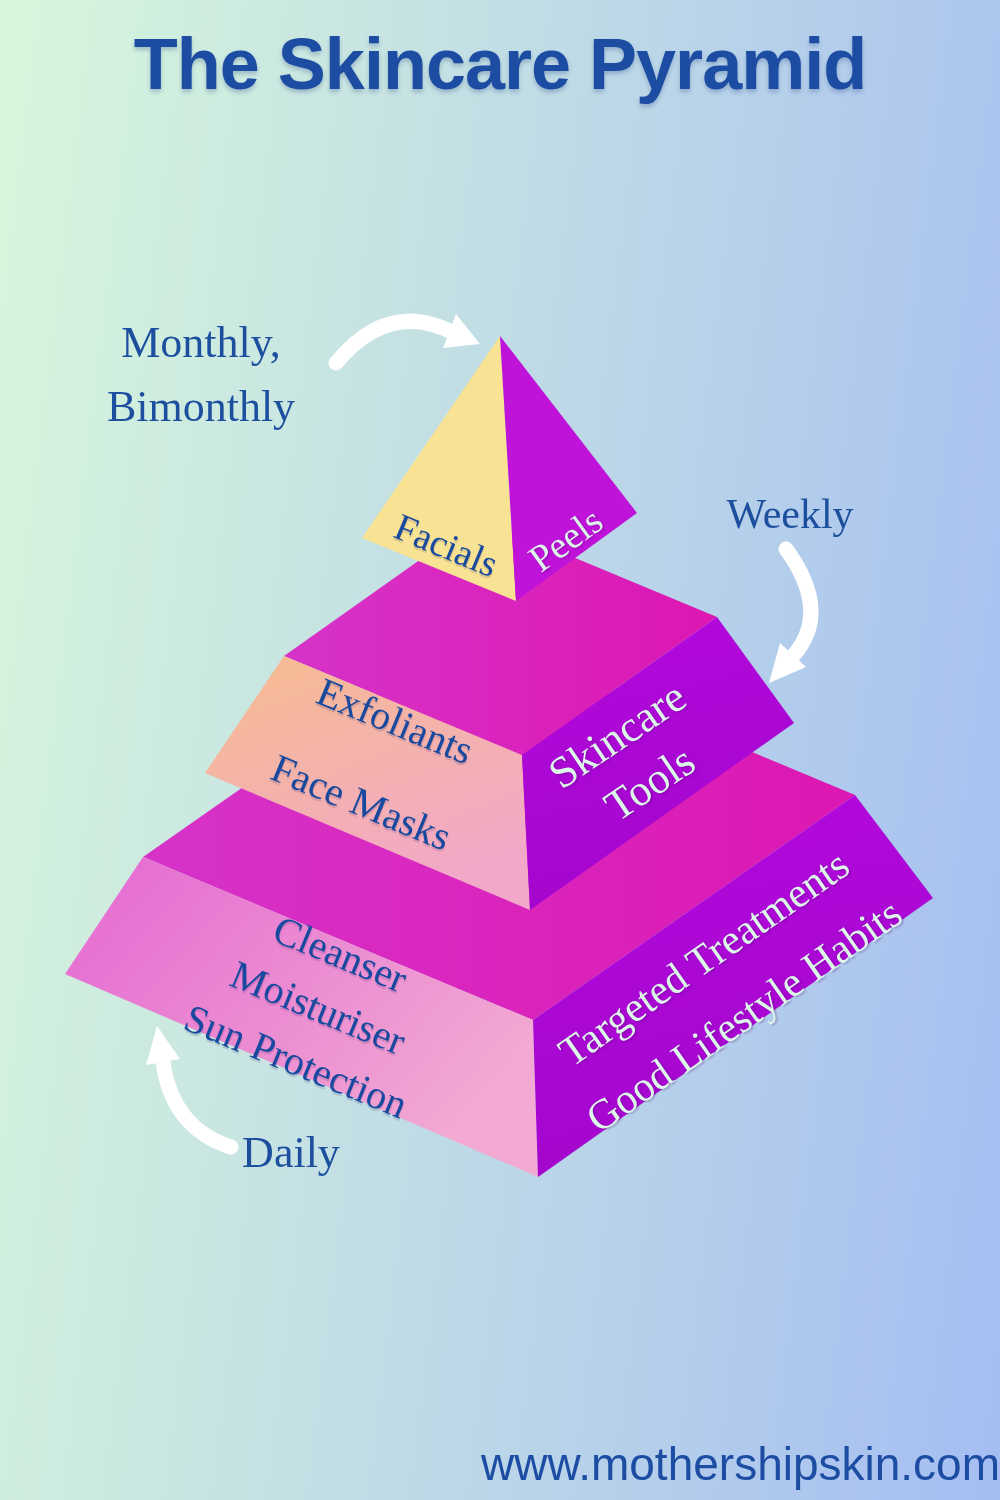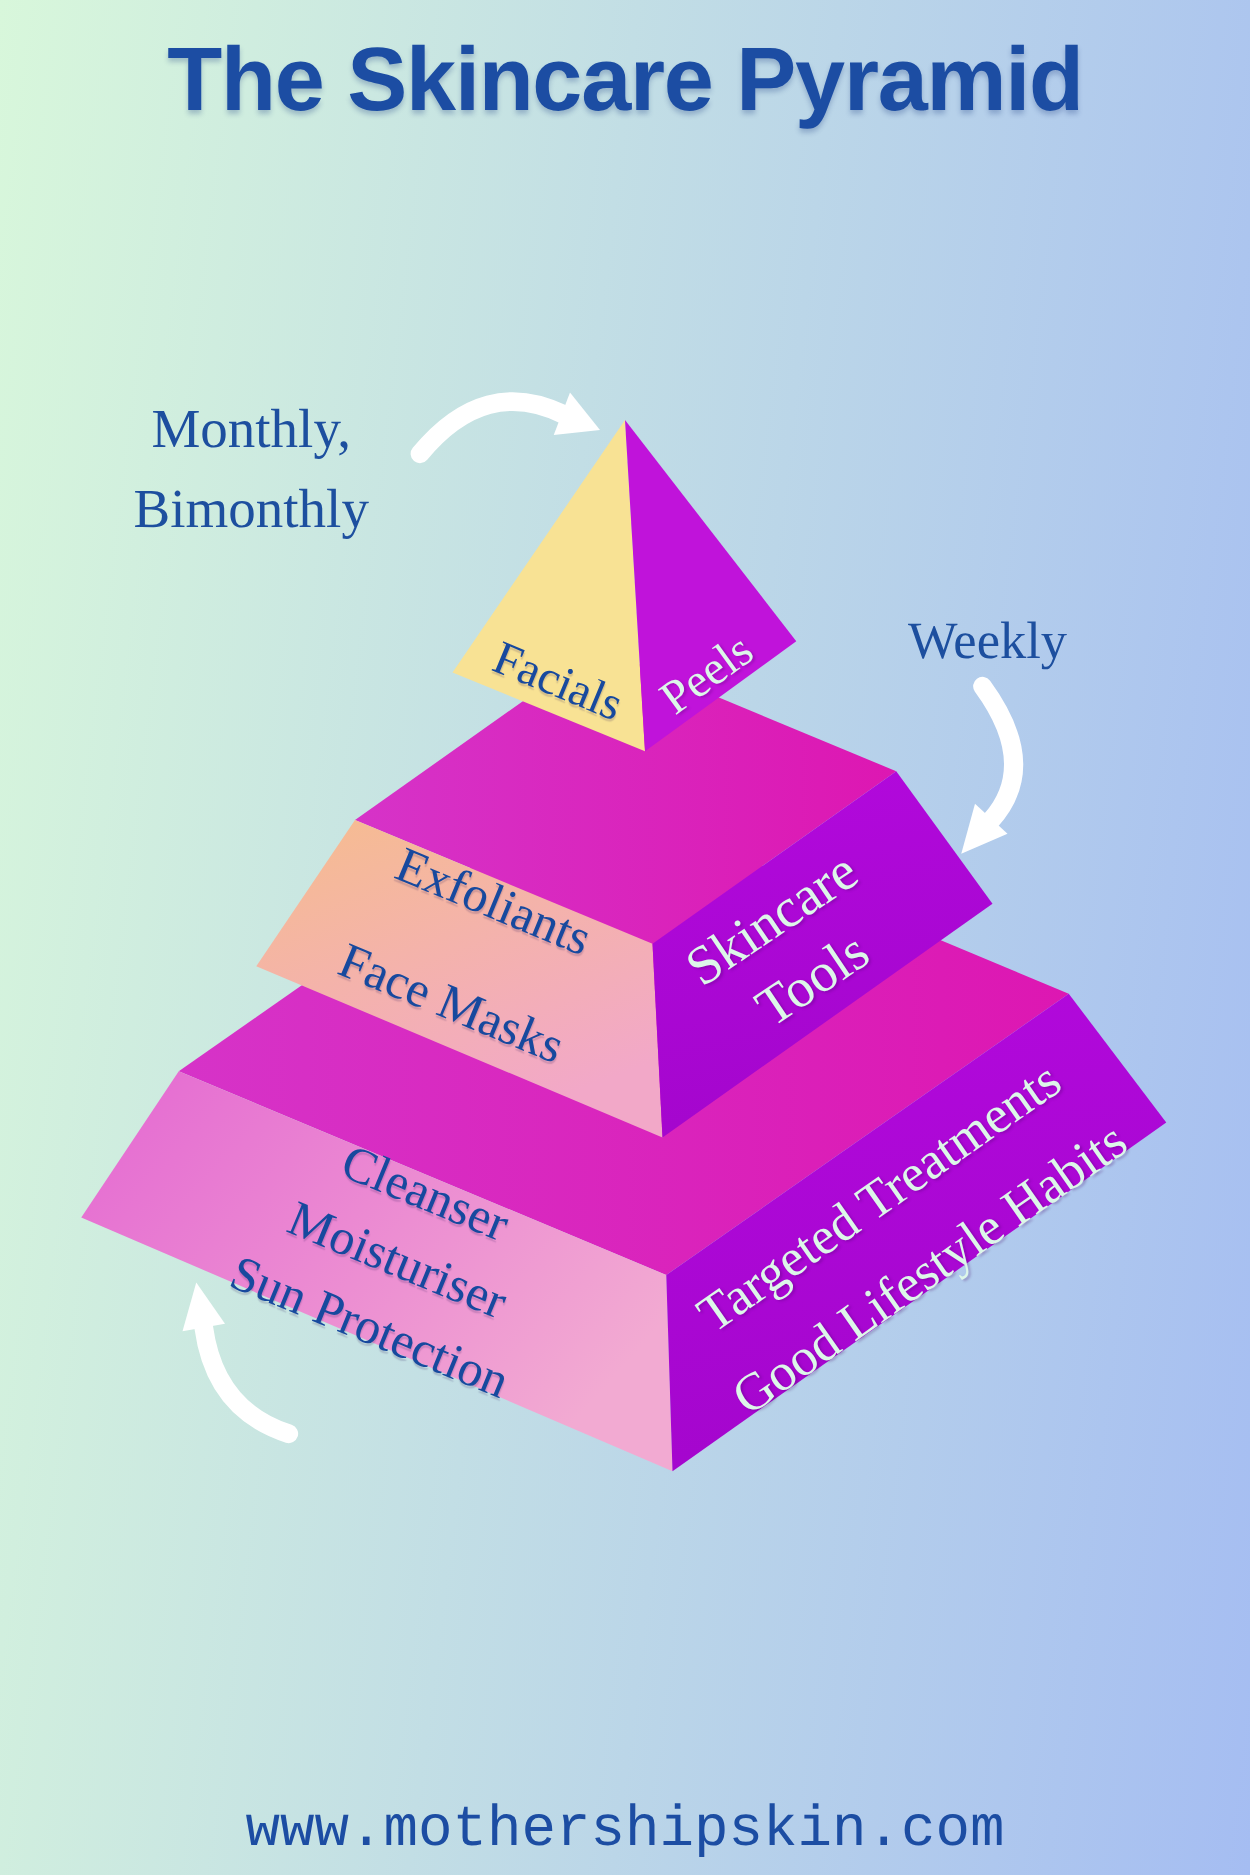--- a/index.html
+++ b/index.html
@@ -34,22 +34,22 @@
   .freq-label{
     position:absolute;
     text-align:center;
     white-space:nowrap;
     color:var(--label-blue);
     line-height:1.45;
   }
   .freq-label span{display:block;}
   .site-footer{
     position:absolute;left:0;top:1441px;width:100%;
-    text-align:center;
-    font-family:Liberation Mono, monospace;
+    text-align:right;
+    font-family:Liberation Sans, sans-serif;
     font-size:46px;line-height:1;
     color:var(--title-blue);
   }
 </style>
 </head>
 <body>
 
 <div class="canvas">
 
   <div class="page-title">The Skincare Pyramid</div>
@@ -124,16 +124,17 @@
     <span style="margin-top:24px;">Good Lifestyle Habits</span>
   </div>
 
   <div class="freq-label" style="left:201px;top:375px;transform:translate(-50%,-50%);font-size:44px;">
     <span>Monthly,</span>
     <span>Bimonthly</span>
   </div>
 
   <div class="freq-label" style="left:790px;top:514px;transform:translate(-50%,-50%);font-size:42px;">Weekly</div>
 
+  <div class="freq-label" style="left:291px;top:1153px;transform:translate(-50%,-50%);font-size:44px;">Daily</div>
 
   <div class="site-footer">www.mothershipskin.com</div>
 
 </div>
 
 </body></html>

